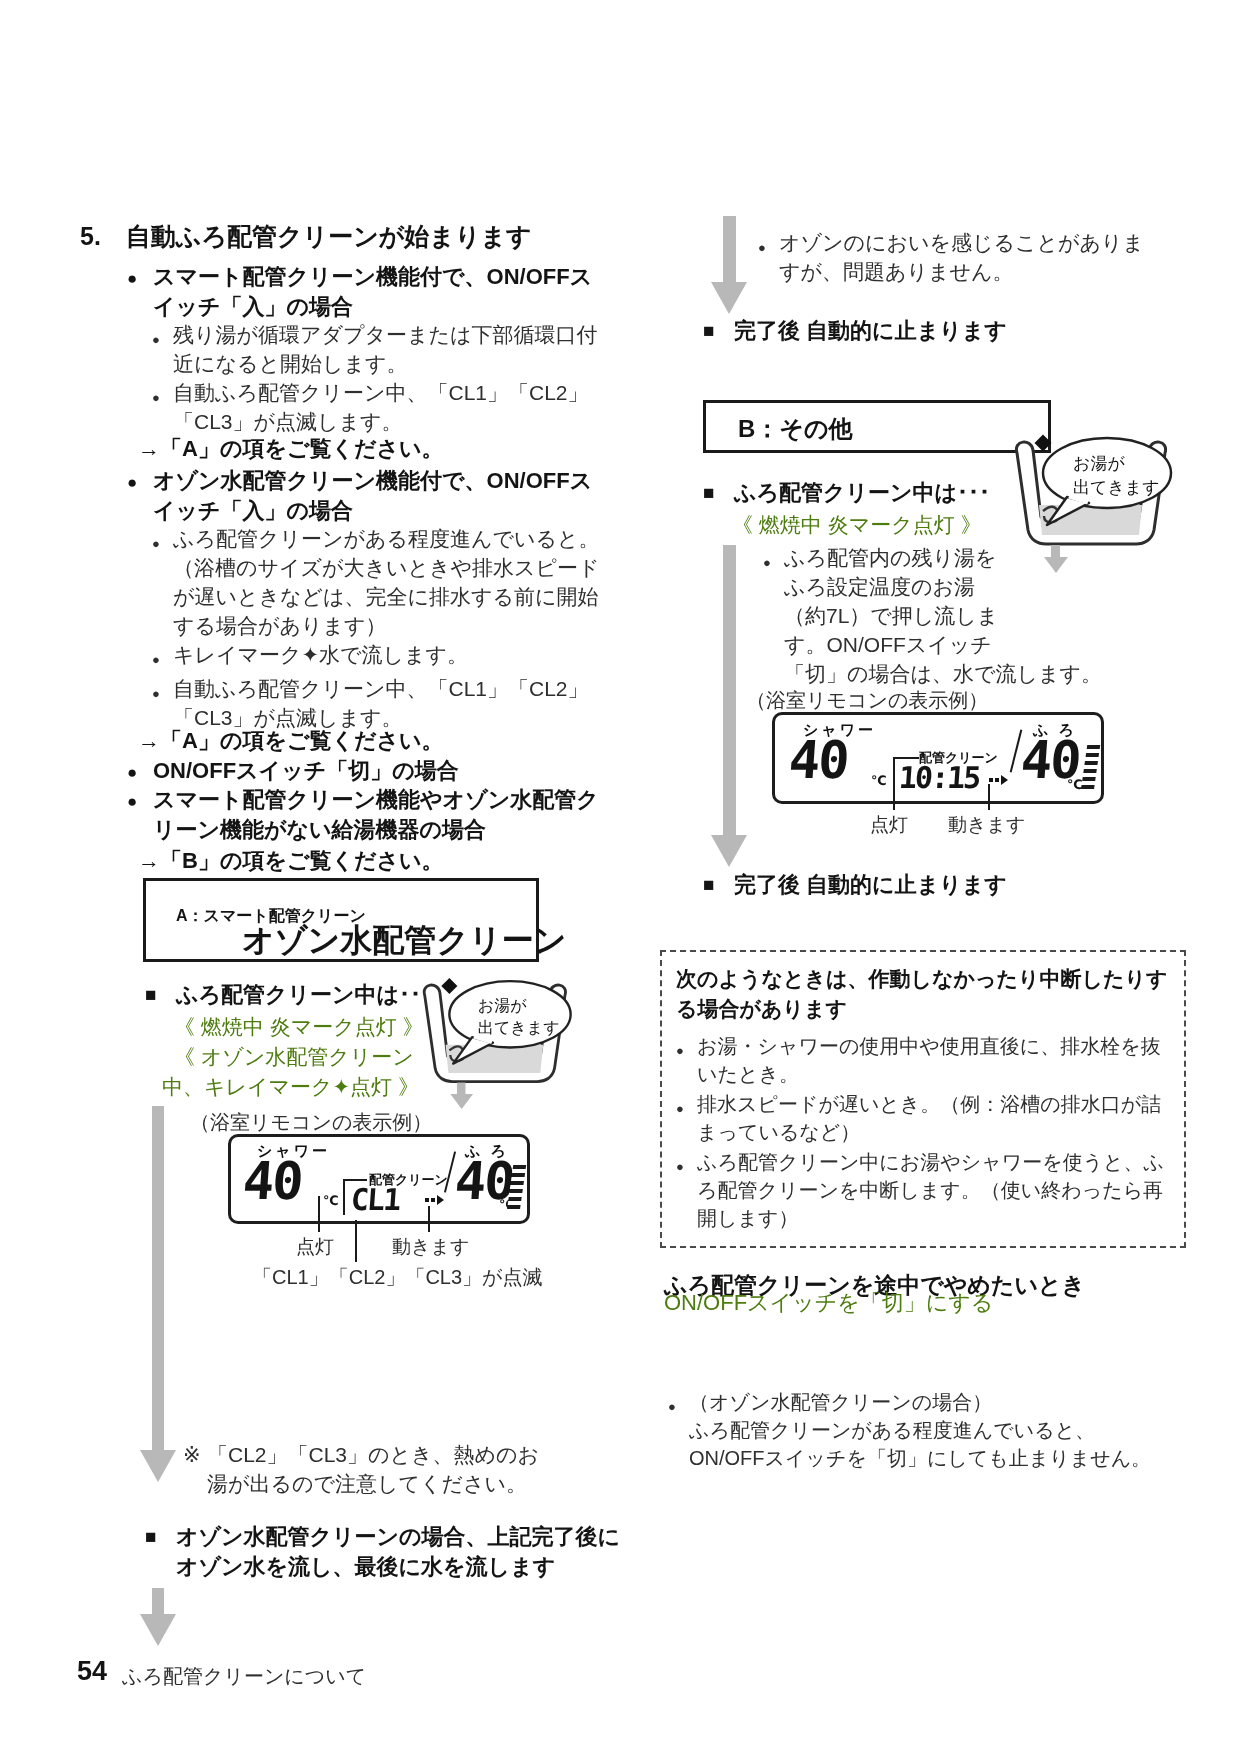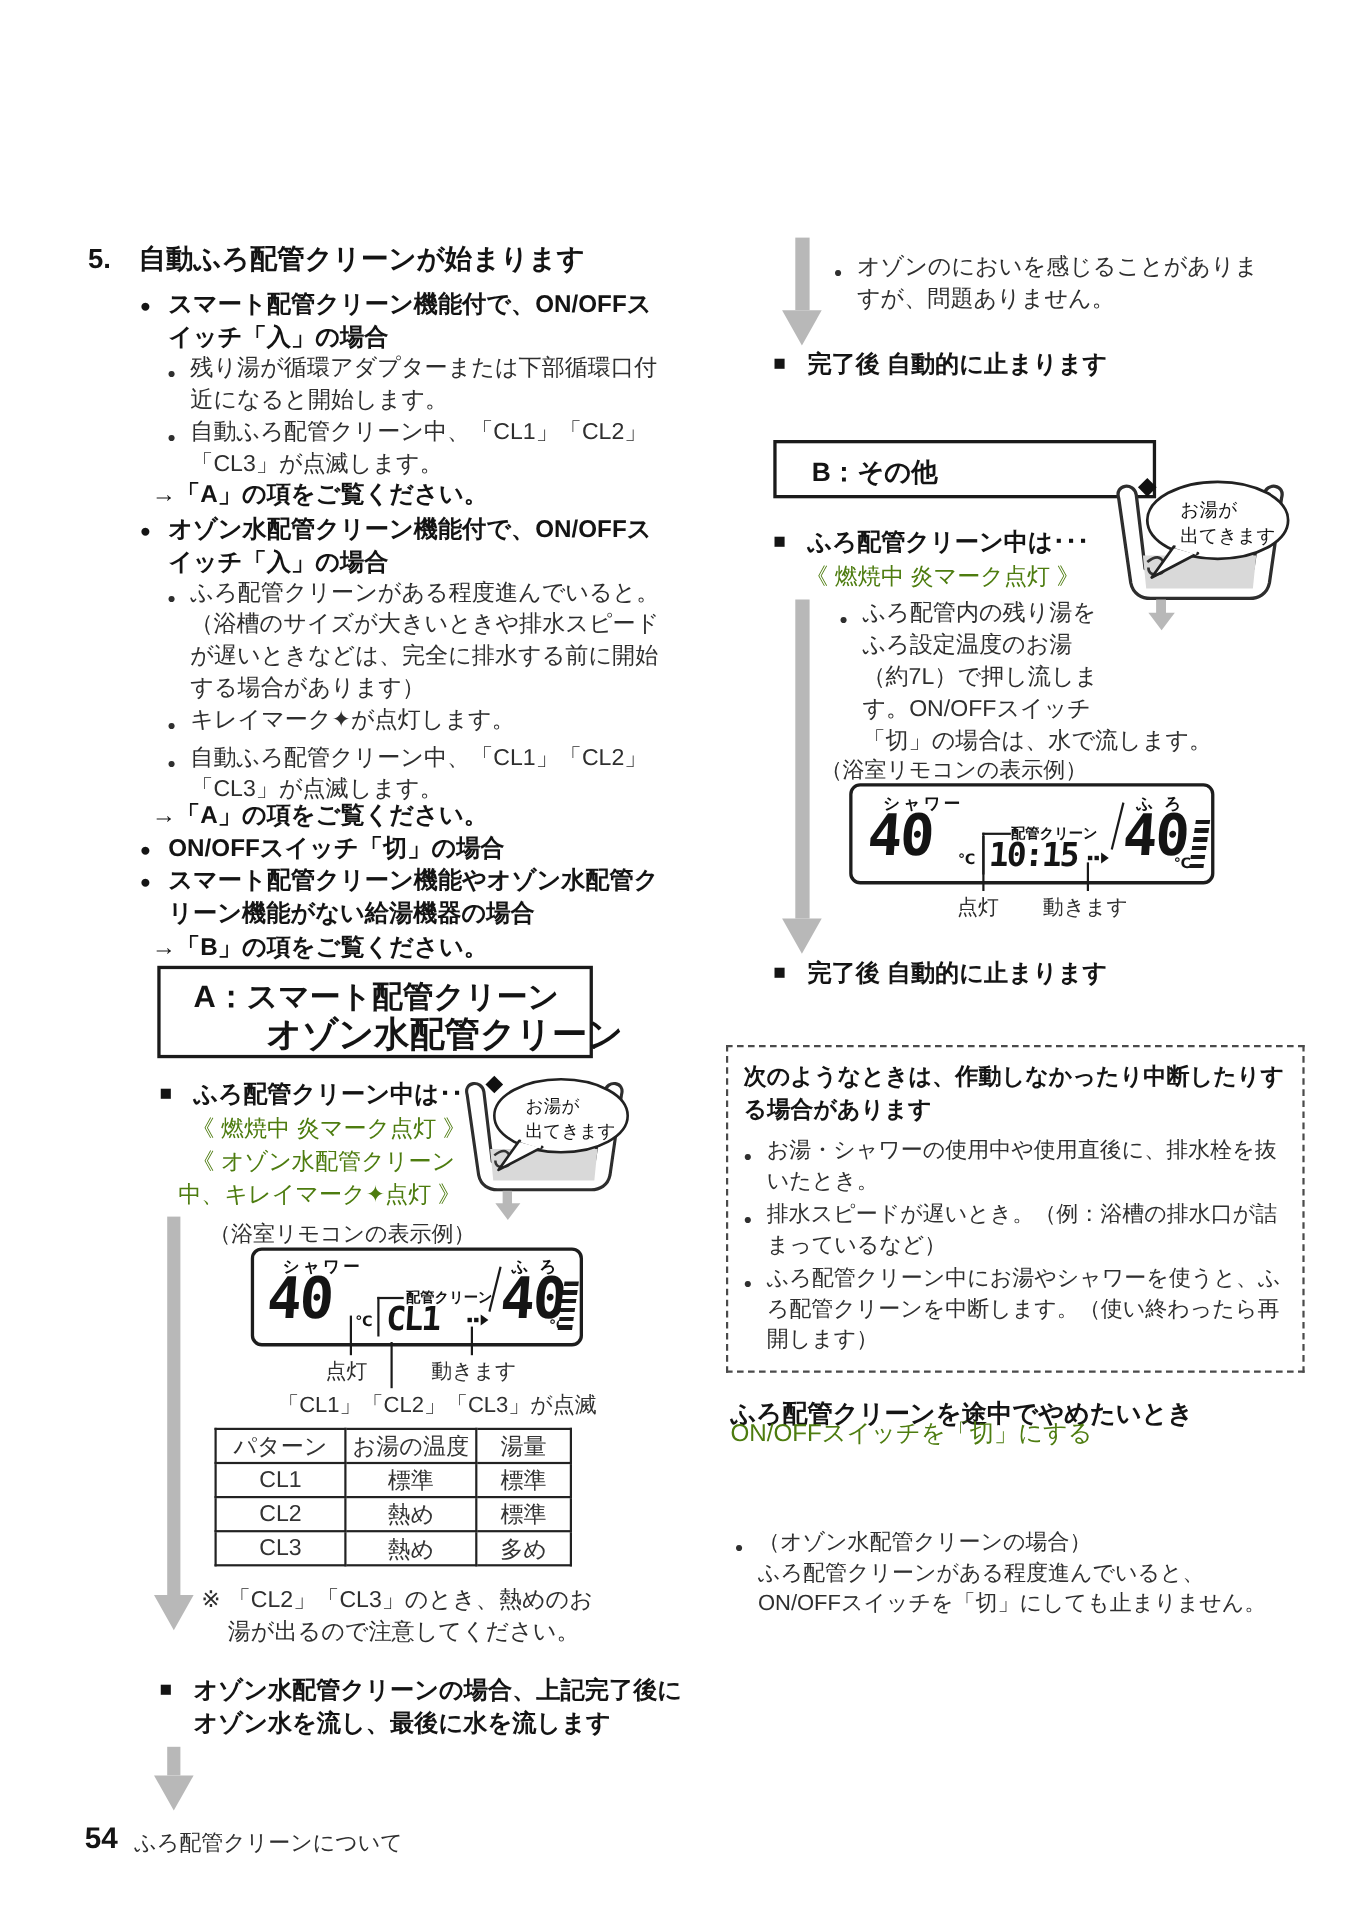--- a/index.html
+++ b/index.html
@@ -70,21 +70,21 @@
     <div class="b">オゾン水配管クリーン機能付で、ON/OFFスイッチ「入」の場合</div>
   </div>
 
   <div class="abs" style="left:152px;top:524px;width:462px;">
     <div class="fx t21">
       <span class="mk2">●</span>
       <div style="width:441px;">ふろ配管クリーンがある程度進んでいると。（浴槽のサイズが大きいときや排水スピードが遅いときなどは、完全に排水する前に開始する場合があります）</div>
     </div>
     <div class="fx t21">
       <span class="mk2">●</span>
-      <div style="width:441px;">キレイマーク✦が点灯します。</div>
+      <div style="width:441px;">キレイマーク✦水で流します。</div>
     </div>
     <div class="fx t21">
       <span class="mk2">●</span>
       <div style="width:441px;">自動ふろ配管クリーン中、「CL1」「CL2」「CL3」が点滅します。</div>
     </div>
   </div>
 
   <div class="abs t22 b" style="left:138px;top:726px;">→「A」の項をご覧ください。</div>
 
   <div class="abs fx t22" style="left:127px;top:756px;width:486px;">
@@ -93,21 +93,21 @@
   </div>
 
   <div class="abs fx t22" style="left:127px;top:785px;width:492px;">
     <span class="mk1">●</span>
     <div class="b">スマート配管クリーン機能やオゾン水配管クリーン機能がない給湯機器の場合</div>
   </div>
 
   <div class="abs t22 b" style="left:138px;top:846px;">→「B」の項をご覧ください。</div>
 
   <div class="abs frame" style="left:143px;top:878px;width:390px;height:78px;">
-    <div class="t22 b nowrap" style="position:absolute;left:30px;top:10px;font-size:28px;">A：スマート配管クリーン</div>
+    <div class="t22 b nowrap" style="position:absolute;left:30px;top:20px;font-size:16px;">A：スマート配管クリーン</div>
     <div class="t22 b nowrap" style="position:absolute;left:96px;top:44px;font-size:32px;">オゾン水配管クリーン</div>
   </div>
 
   <div class="abs fx t22" style="left:145px;top:980px;width:300px;">
     <span class="mksq">■</span>
     <div class="b">ふろ配管クリーン中は･･･</div>
   </div>
   <div class="abs t21 gray nowrap" style="left:174px;top:1012px;">《 燃焼中 炎マーク点灯 》</div>
   <div class="abs t21 gray nowrap" style="left:174px;top:1042px;">《 オゾン水配管クリーン</div>
   <div class="abs t21 gray nowrap" style="left:162px;top:1072px;">中、キレイマーク✦点灯 》</div>
@@ -148,44 +148,20 @@
     <div class="lcdbars" style="right:4px;top:28px;height:46px;"></div>
   </div>
 
   <div class="vline" style="left:318px;top:1196px;height:36px;"></div>
   <div class="vline" style="left:355px;top:1220px;height:42px;"></div>
   <div class="vline" style="left:428px;top:1206px;height:26px;"></div>
   <div class="callout" style="left:296px;top:1234px;">点灯</div>
   <div class="callout" style="left:392px;top:1234px;">動きます</div>
   <div class="callout" style="left:252px;top:1264px;font-size:20px;">「CL1」「CL2」「CL3」が点滅</div>
 
-  <table class="pat abs" style="left:195px;top:1298px;">
-    <tbody>
-        <tr>
-      <td style="width:116px;">パターン</td>
-      <td style="width:117px;">お湯の温度</td>
-      <td style="width:84px;">湯量</td>
-    </tr>
-    <tr>
-      <td>CL1</td>
-      <td>標準</td>
-      <td>標準</td>
-    </tr>
-    <tr>
-      <td>CL2</td>
-      <td>熱め</td>
-      <td>標準</td>
-    </tr>
-    <tr>
-      <td>CL3</td>
-      <td>熱め</td>
-      <td>多め</td>
-    </tr>
-  </tbody>
-    </table>
 
   <div class="abs fx t21" style="left:183px;top:1440px;width:372px;">
     <span class="mknote">※</span>
     <div style="width:348px;">「CL2」「CL3」のとき、熱めのお湯が出るので注意してください。</div>
   </div>
 
   <div class="abs fx t22" style="left:145px;top:1522px;width:500px;">
     <span class="mksq">■</span>
     <div class="b" style="width:464px;">オゾン水配管クリーンの場合、上記完了後にオゾン水を流し、最後に水を流します</div>
   </div>

